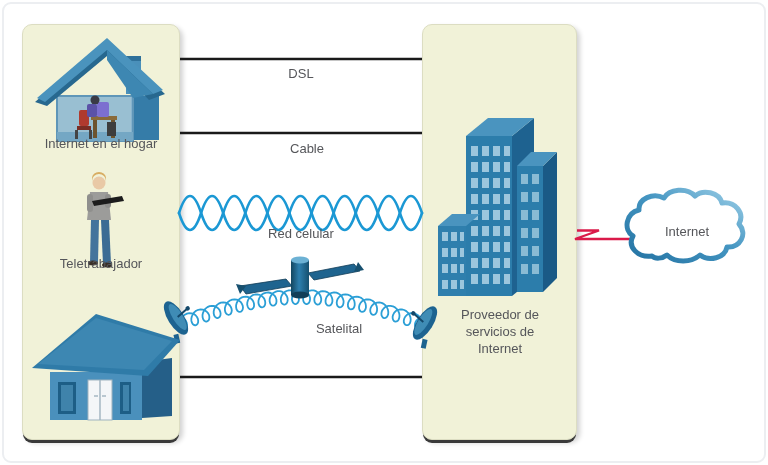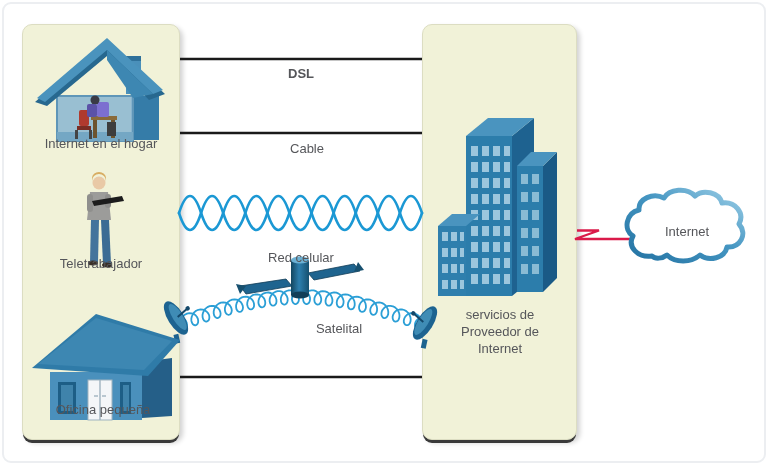--- a/index.html
+++ b/index.html
@@ -238,27 +238,26 @@
           <rect x="460" y="264" width="4" height="9"></rect>
         <rect x="442" y="280" width="6" height="9"></rect>
           <rect x="451" y="280" width="6" height="9"></rect>
           <rect x="460" y="280" width="4" height="9"></rect>
       </g>
     </g>
   </svg>
 
   <div class="lbl" style="left:101px;top:136px;">Internet en el hogar</div>
   <div class="lbl" style="left:101px;top:256px;">Teletrabajador</div>
-  <div class="lbl" style="left:103px;top:402px;">Oficina pequeña</div>
 
   <div class="lbl isp-lbl" style="left:500px;top:306px;">
+    <div>Proveedor de</div>
     <div>servicios de</div>
-    <div>Proveedor de</div>
     <div>Internet</div>
   </div>
 
-  <div class="lbl" style="left:301px;top:66px;font-weight:bold;">DSL</div>
+  <div class="lbl" style="left:301px;top:66px;">DSL</div>
   <div class="lbl" style="left:307px;top:141px;">Cable</div>
-  <div class="lbl" style="left:301px;top:250px;">Red celular</div>
+  <div class="lbl" style="left:301px;top:226px;">Red celular</div>
   <div class="lbl" style="left:303px;top:321px;margin-left:36px;">Satelital</div>
 
   <div class="lbl" style="left:687px;top:224px;">Internet</div>
 </div>
 
 </body></html>

